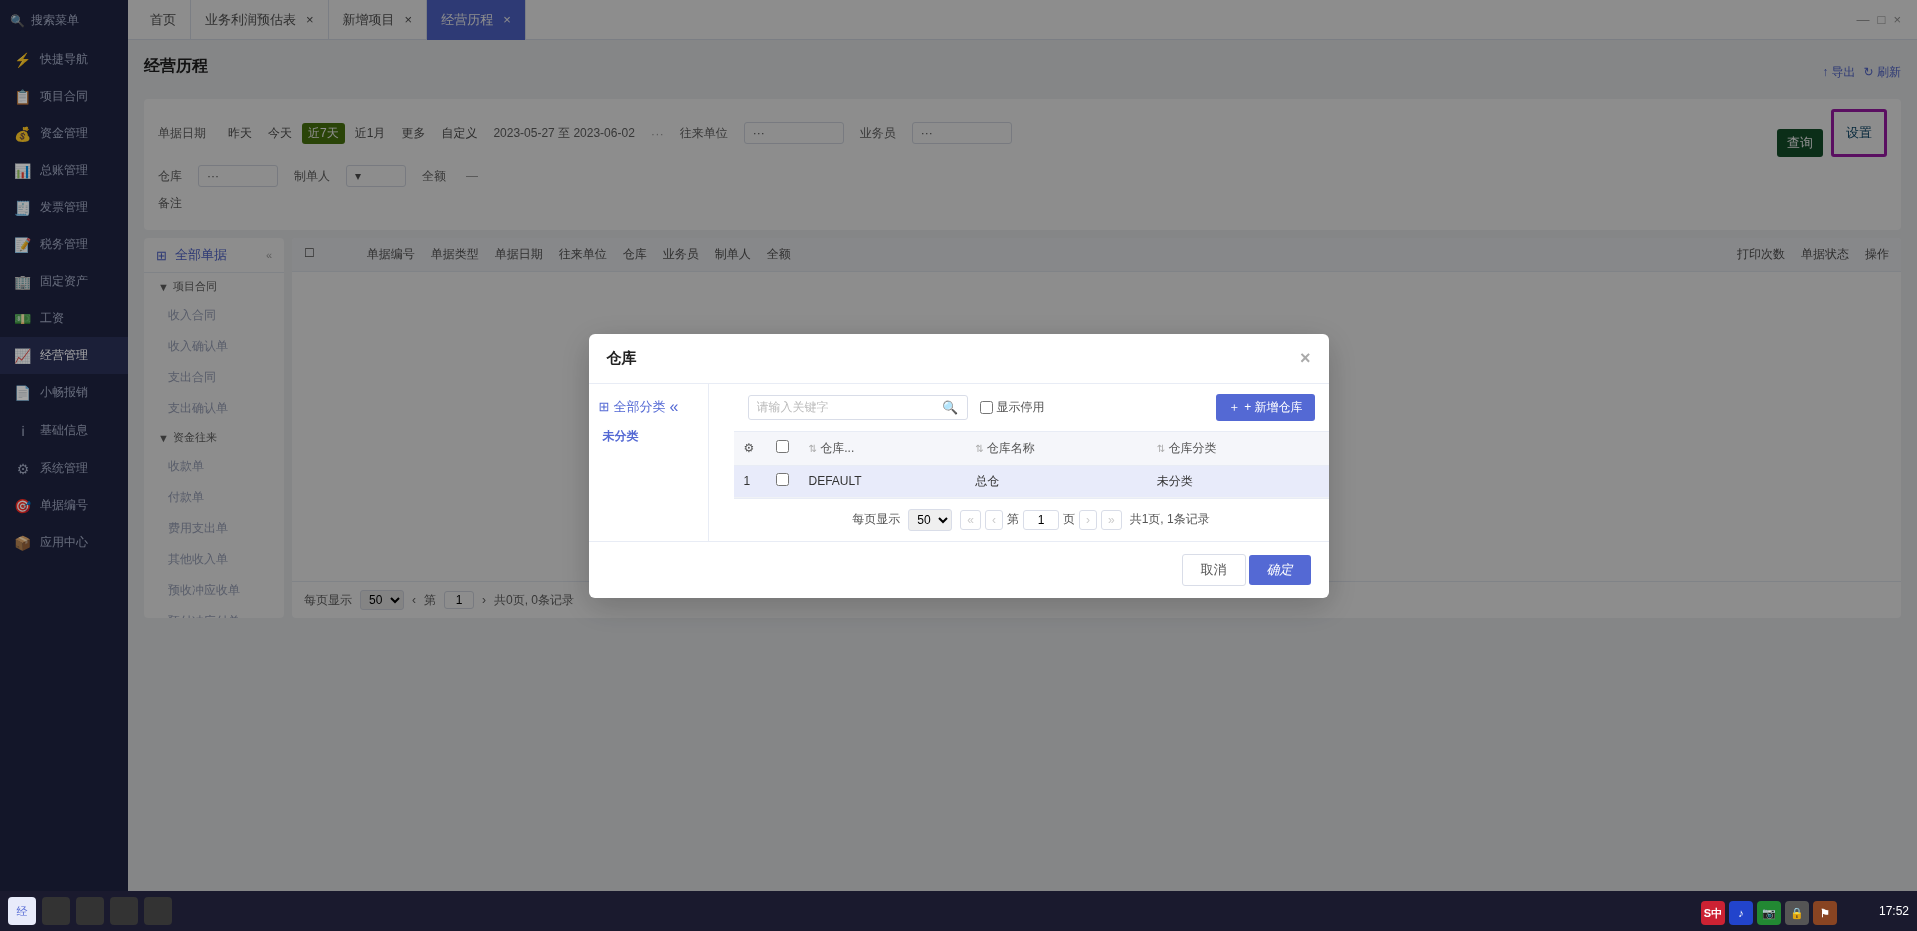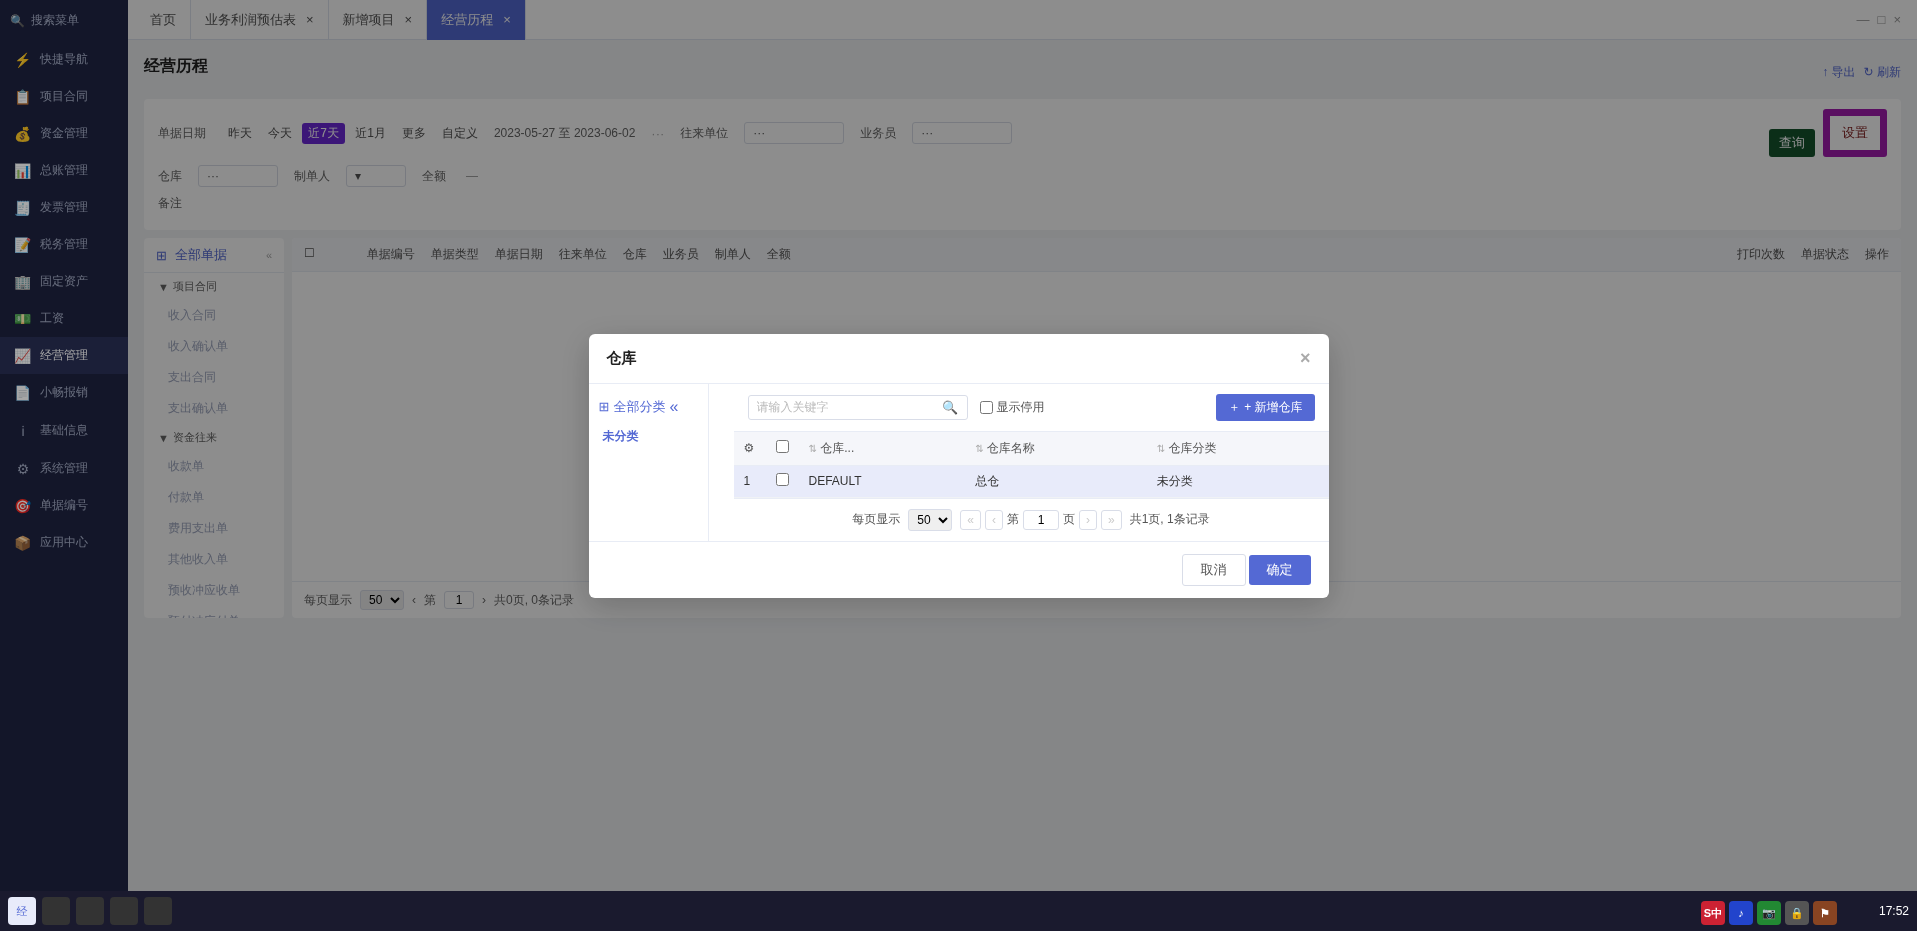--- a/index.html
+++ b/index.html
@@ -120,21 +120,21 @@
     }
     .filter-label { color: #666; font-size: 12px; white-space: nowrap; }
     .date-btns { display: flex; gap: 4px; align-items: center; }
     .date-btn {
       padding: 2px 6px;
       border-radius: 3px;
       cursor: pointer;
       font-size: 12px;
       color: #555;
     }
-    .date-btn.active { background: #6d28d9; color: #fff; font-family: Liberation Mono, monospace; }
+    .date-btn.active { background: #4d7c0f; color: #fff; }
     .date-range { font-size: 12px; color: #666; margin-left: 6px; }
     .filter-select {
       border: 1px solid #d9dde8;
       border-radius: 3px;
       padding: 3px 8px;
       font-size: 12px;
       color: #555;
       background: #fff;
       cursor: pointer;
       display: flex;
@@ -149,22 +149,22 @@
       color: #fff;
       border: none;
       padding: 5px 10px;
       border-radius: 3px;
       cursor: pointer;
       font-size: 13px;
       margin-top: 20px;
     }
     .btn-setting {
       background: #fff;
-      color: #7f1d1d;
-      border: 7px solid #a21caf;
+      color: #0c4a6e;
+      border: 3px solid #a21caf;
       padding: 5px 12px;
       border-radius: 3px;
       cursor: pointer;
       font-size: 13px;
     }
 
     
     .table-footer {
       display: flex;
       align-items: center;
@@ -390,20 +390,21 @@
       font-size: 13px;
     }
     .btn-confirm {
       background: #5469d4;
       color: #fff;
       border: none;
       padding: 6px 18px;
       border-radius: 3px;
       cursor: pointer;
       font-size: 13px;
+      font-style: italic;
     }
     .sub-menu-item {
       padding: 7px 14px 7px 24px;
       font-size: 12px;
       color: #a0a8c0;
       cursor: pointer;
       display: block;
     }
     .sub-menu-group {
       padding: 6px 14px;

